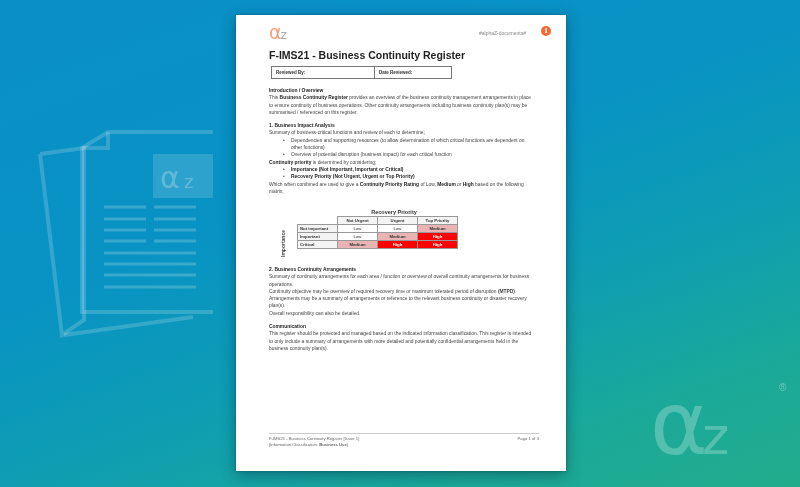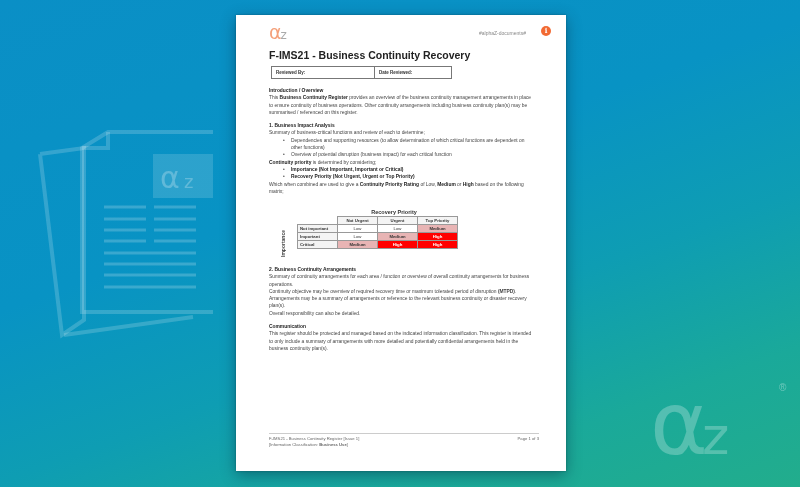--- a/index.html
+++ b/index.html
@@ -108,21 +108,21 @@
 </svg>
 
 <div class="bg-logo">α<span class="z">z</span></div>
 <div class="bg-reg">®</div>
 
 <div class="page">
   <div class="logo"><span>α</span><span class="z">z</span></div>
   <div class="hashtag">#alphaZ-documents#</div>
   <div class="info-icon">i</div>
 
-  <div class="title">F-IMS21 - Business Continuity Recovery</div>
+  <div class="title">F-IMS21 - Business Continuity Register</div>
 
   <div class="review-table">
     <div class="c1">Reviewed By:</div>
     <div>Date Reviewed:</div>
   </div>
 
   <div class="body-text">
     <p class="h">Introduction / Overview</p>
     <p><span>This </span><b>Business Continuity Register</b><span> provides an overview of the business continuity management arrangements in place to ensure continuity of business operations. Other continuity arrangements including business continuity plan(s) may be summarised / referenced on this register.</span></p>
     <div class="gap"></div>

